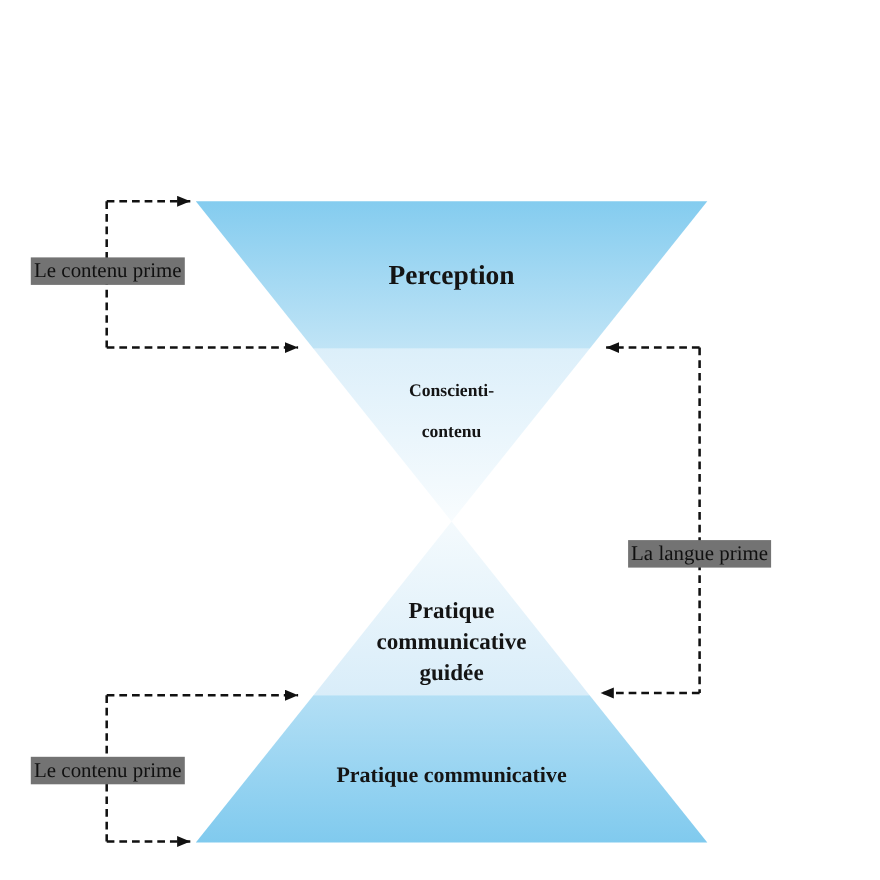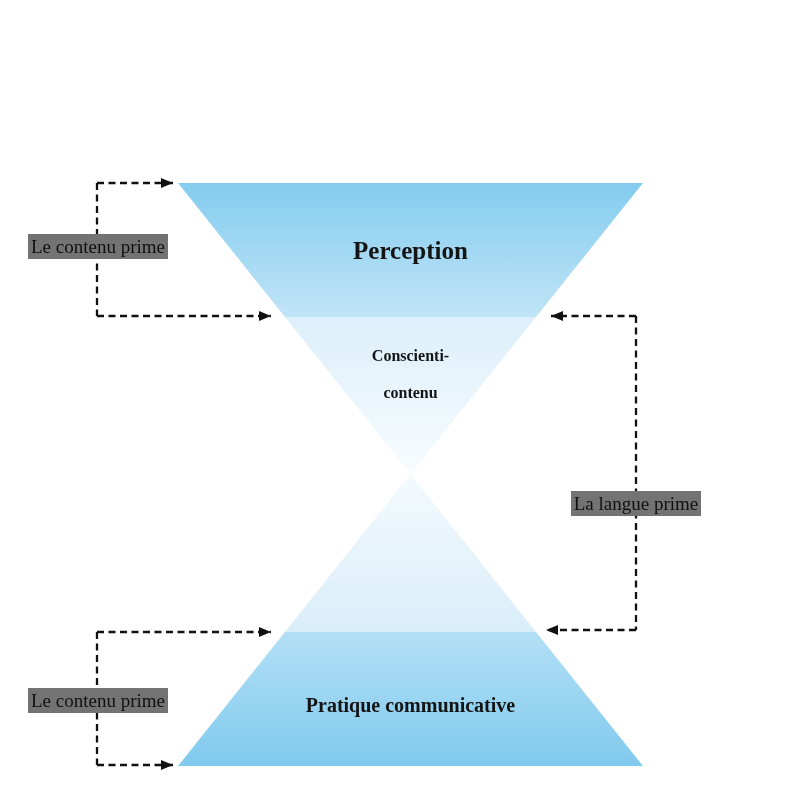--- a/index.html
+++ b/index.html
@@ -93,20 +93,25 @@
   <div class="title">
   </div>
 
   <div class="tri-label lbl-perception">Perception</div>
 
   <div class="tri-label lbl-conscientisation">
     <div>Conscienti-</div>
     <div>contenu</div>
   </div>
 
+  <div class="tri-label lbl-guidee">
+    <div>Pratique</div>
+    <div>communicative</div>
+    <div>guidée</div>
+  </div>
 
   <div class="tri-label lbl-autonome">
     <div>Pratique communicative</div>
   </div>
 
   <div class="side-label side-label-left-top">
     <span>Le contenu prime</span>
   </div>
 
   <div class="side-label side-label-right">

